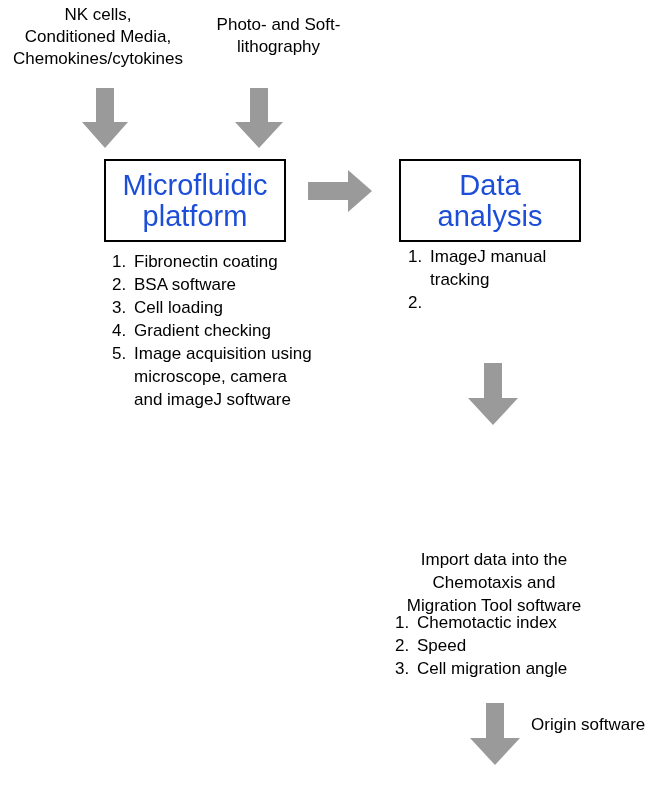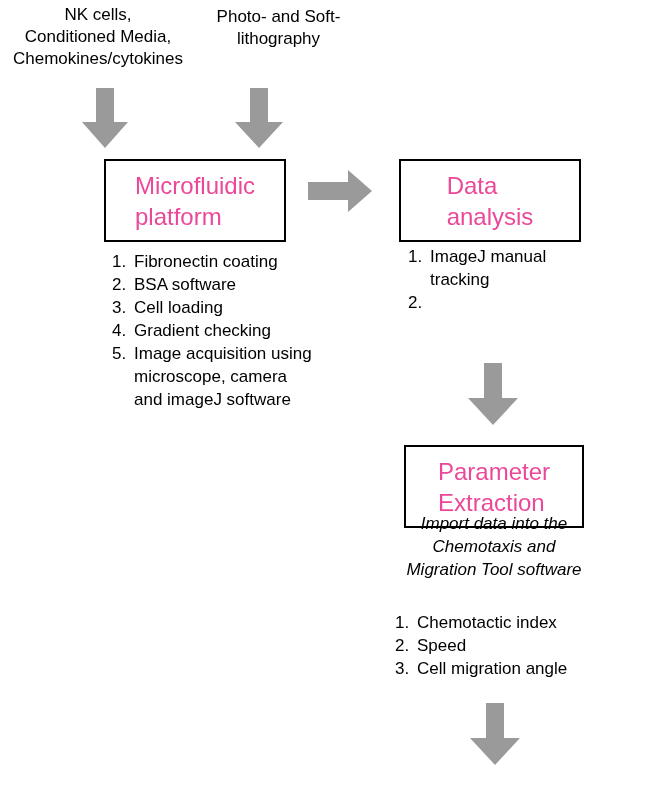--- a/index.html
+++ b/index.html
@@ -34,24 +34,25 @@
   }
 
   
   .box {
     border: 2px solid #000000;
     background: #ffffff;
     box-sizing: border-box;
     display: flex;
     align-items: center;
     justify-content: center;
-    font-size: 24px;
+    text-align: center;
+    font-size: 29px;
     line-height: 31px;
     white-space: pre-line;
-    color: #ec4899;
+    color: #1d4ed8;
   }
 
   
   .numlist {
     font-size: 17px;
     line-height: 23px;
     color: #000;
   }
   .numlist .li {
     display: flex;
@@ -87,21 +88,21 @@
 </style>
 </head>
 <body>
 
 <div class="canvas">
 
   <div class="abs caption" style="left:0px; top:4px; width:196px;">NK cells,
 Conditioned Media,
 Chemokines/cytokines</div>
 
-  <div class="abs caption" style="left:196px; top:6px; width:165px;">Photo- and Soft-
+  <div class="abs caption" style="left:196px; top:14px; width:165px;">Photo- and Soft-
 lithography</div>
 
   <div class="abs arrow" style="left:80px; top:88px;">
     <svg width="50" height="62" viewBox="0 0 50 62">
       <polygon points="16,0 34,0 34,34 48,34 25,60 2,34 16,34" fill="#9a9a9a"></polygon>
     </svg>
   </div>
 
   <div class="abs arrow" style="left:233px; top:88px;">
     <svg width="52" height="62" viewBox="0 0 52 62">
@@ -156,24 +157,22 @@
       <span class="num">2.</span>
     </div>
   </div>
 
   <div class="abs arrow" style="left:466px; top:363px;">
     <svg width="54" height="64" viewBox="0 0 54 64">
       <polygon points="18,0 36,0 36,35 52,35 27,62 2,35 18,35" fill="#9a9a9a"></polygon>
     </svg>
   </div>
 
-  <div class="abs box" style="left:404px; top:445px; width:180px; height:83px;">Parameter
-Extraction</div>
 
-  <div class="abs ctext" style="left:384px; top:512px; width:220px;font-style:italic;">Import data into the
+  <div class="abs ctext" style="left:384px; top:548px; width:220px;">Import data into the
 Chemotaxis and
 Migration Tool software</div>
 
   <div class="abs numlist" style="left:395px; top:611px; width:230px;">
     <div class="li">
       <span class="num">1.</span>
       <span class="txt">Chemotactic index</span>
     </div>
     <div class="li">
       <span class="num">2.</span>
@@ -184,15 +183,16 @@
       <span class="txt">Cell migration angle</span>
     </div>
   </div>
 
   <div class="abs arrow" style="left:468px; top:703px;">
     <svg width="54" height="64" viewBox="0 0 54 64">
       <polygon points="18,0 36,0 36,35 52,35 27,62 2,35 18,35" fill="#9a9a9a"></polygon>
     </svg>
   </div>
 
+  <div class="abs ltext" style="left:531px; top:713px;">Origin software</div>
 
 
 </div>
 
 </body></html>

